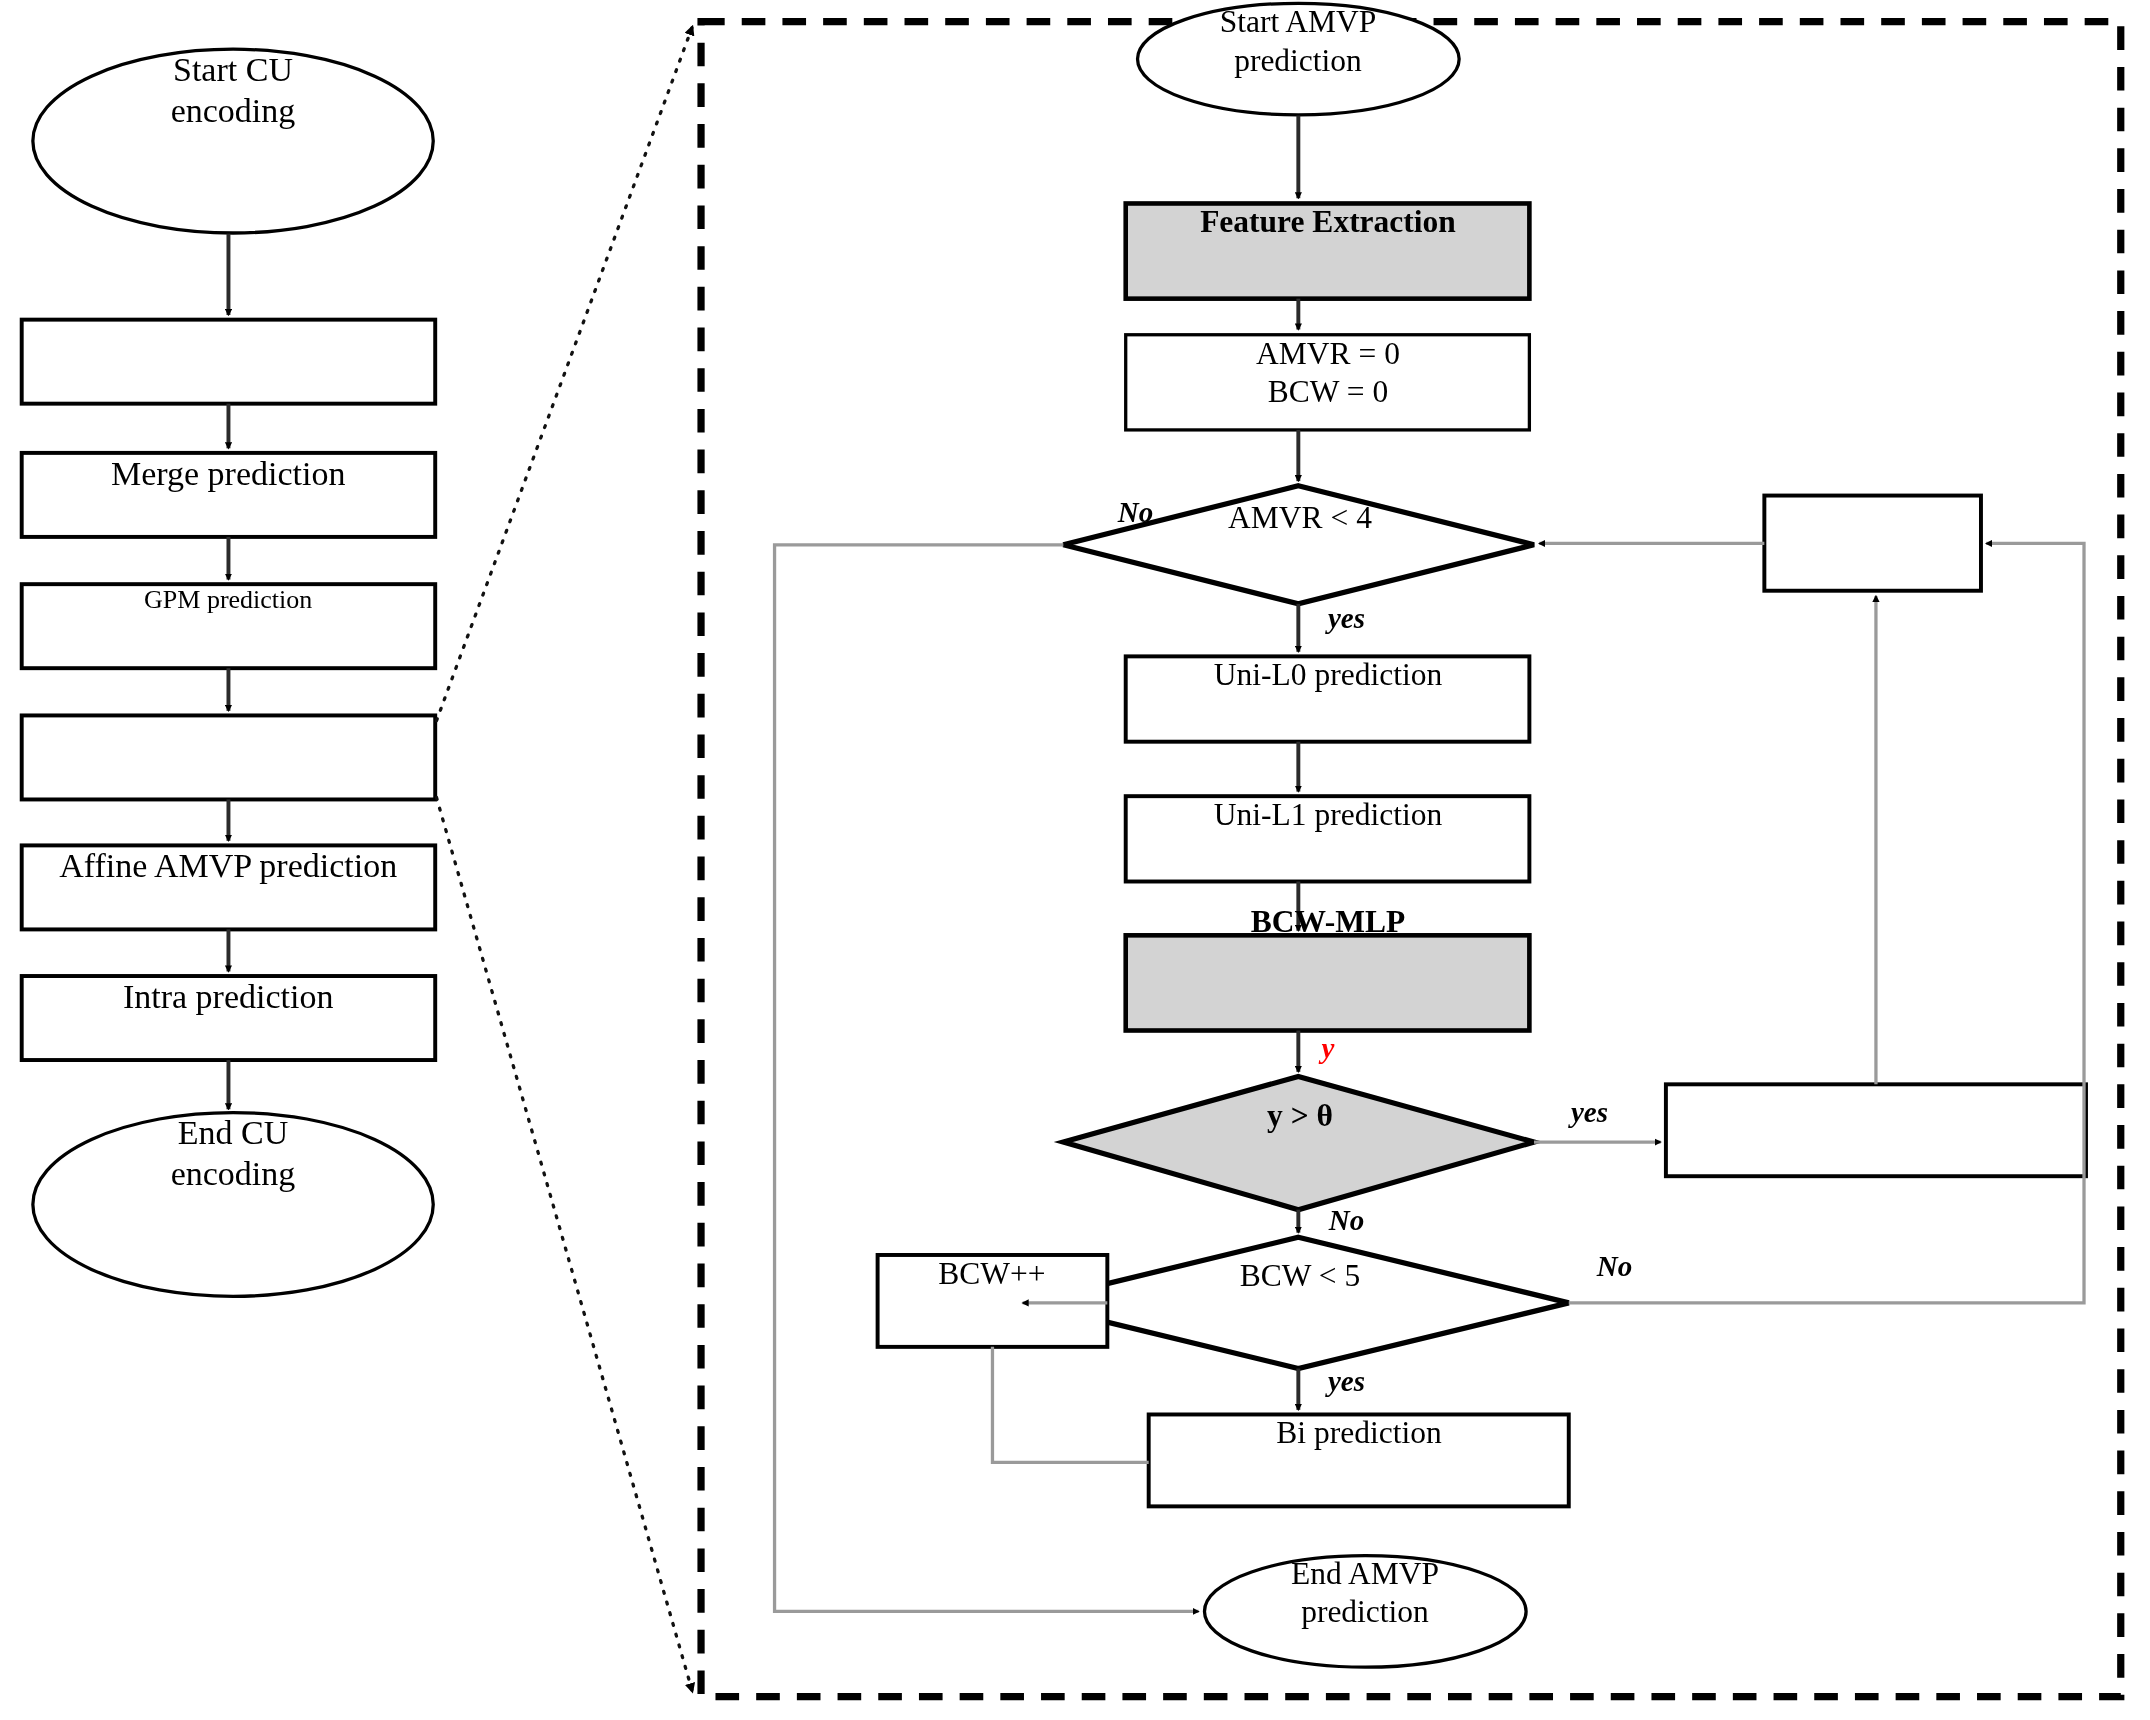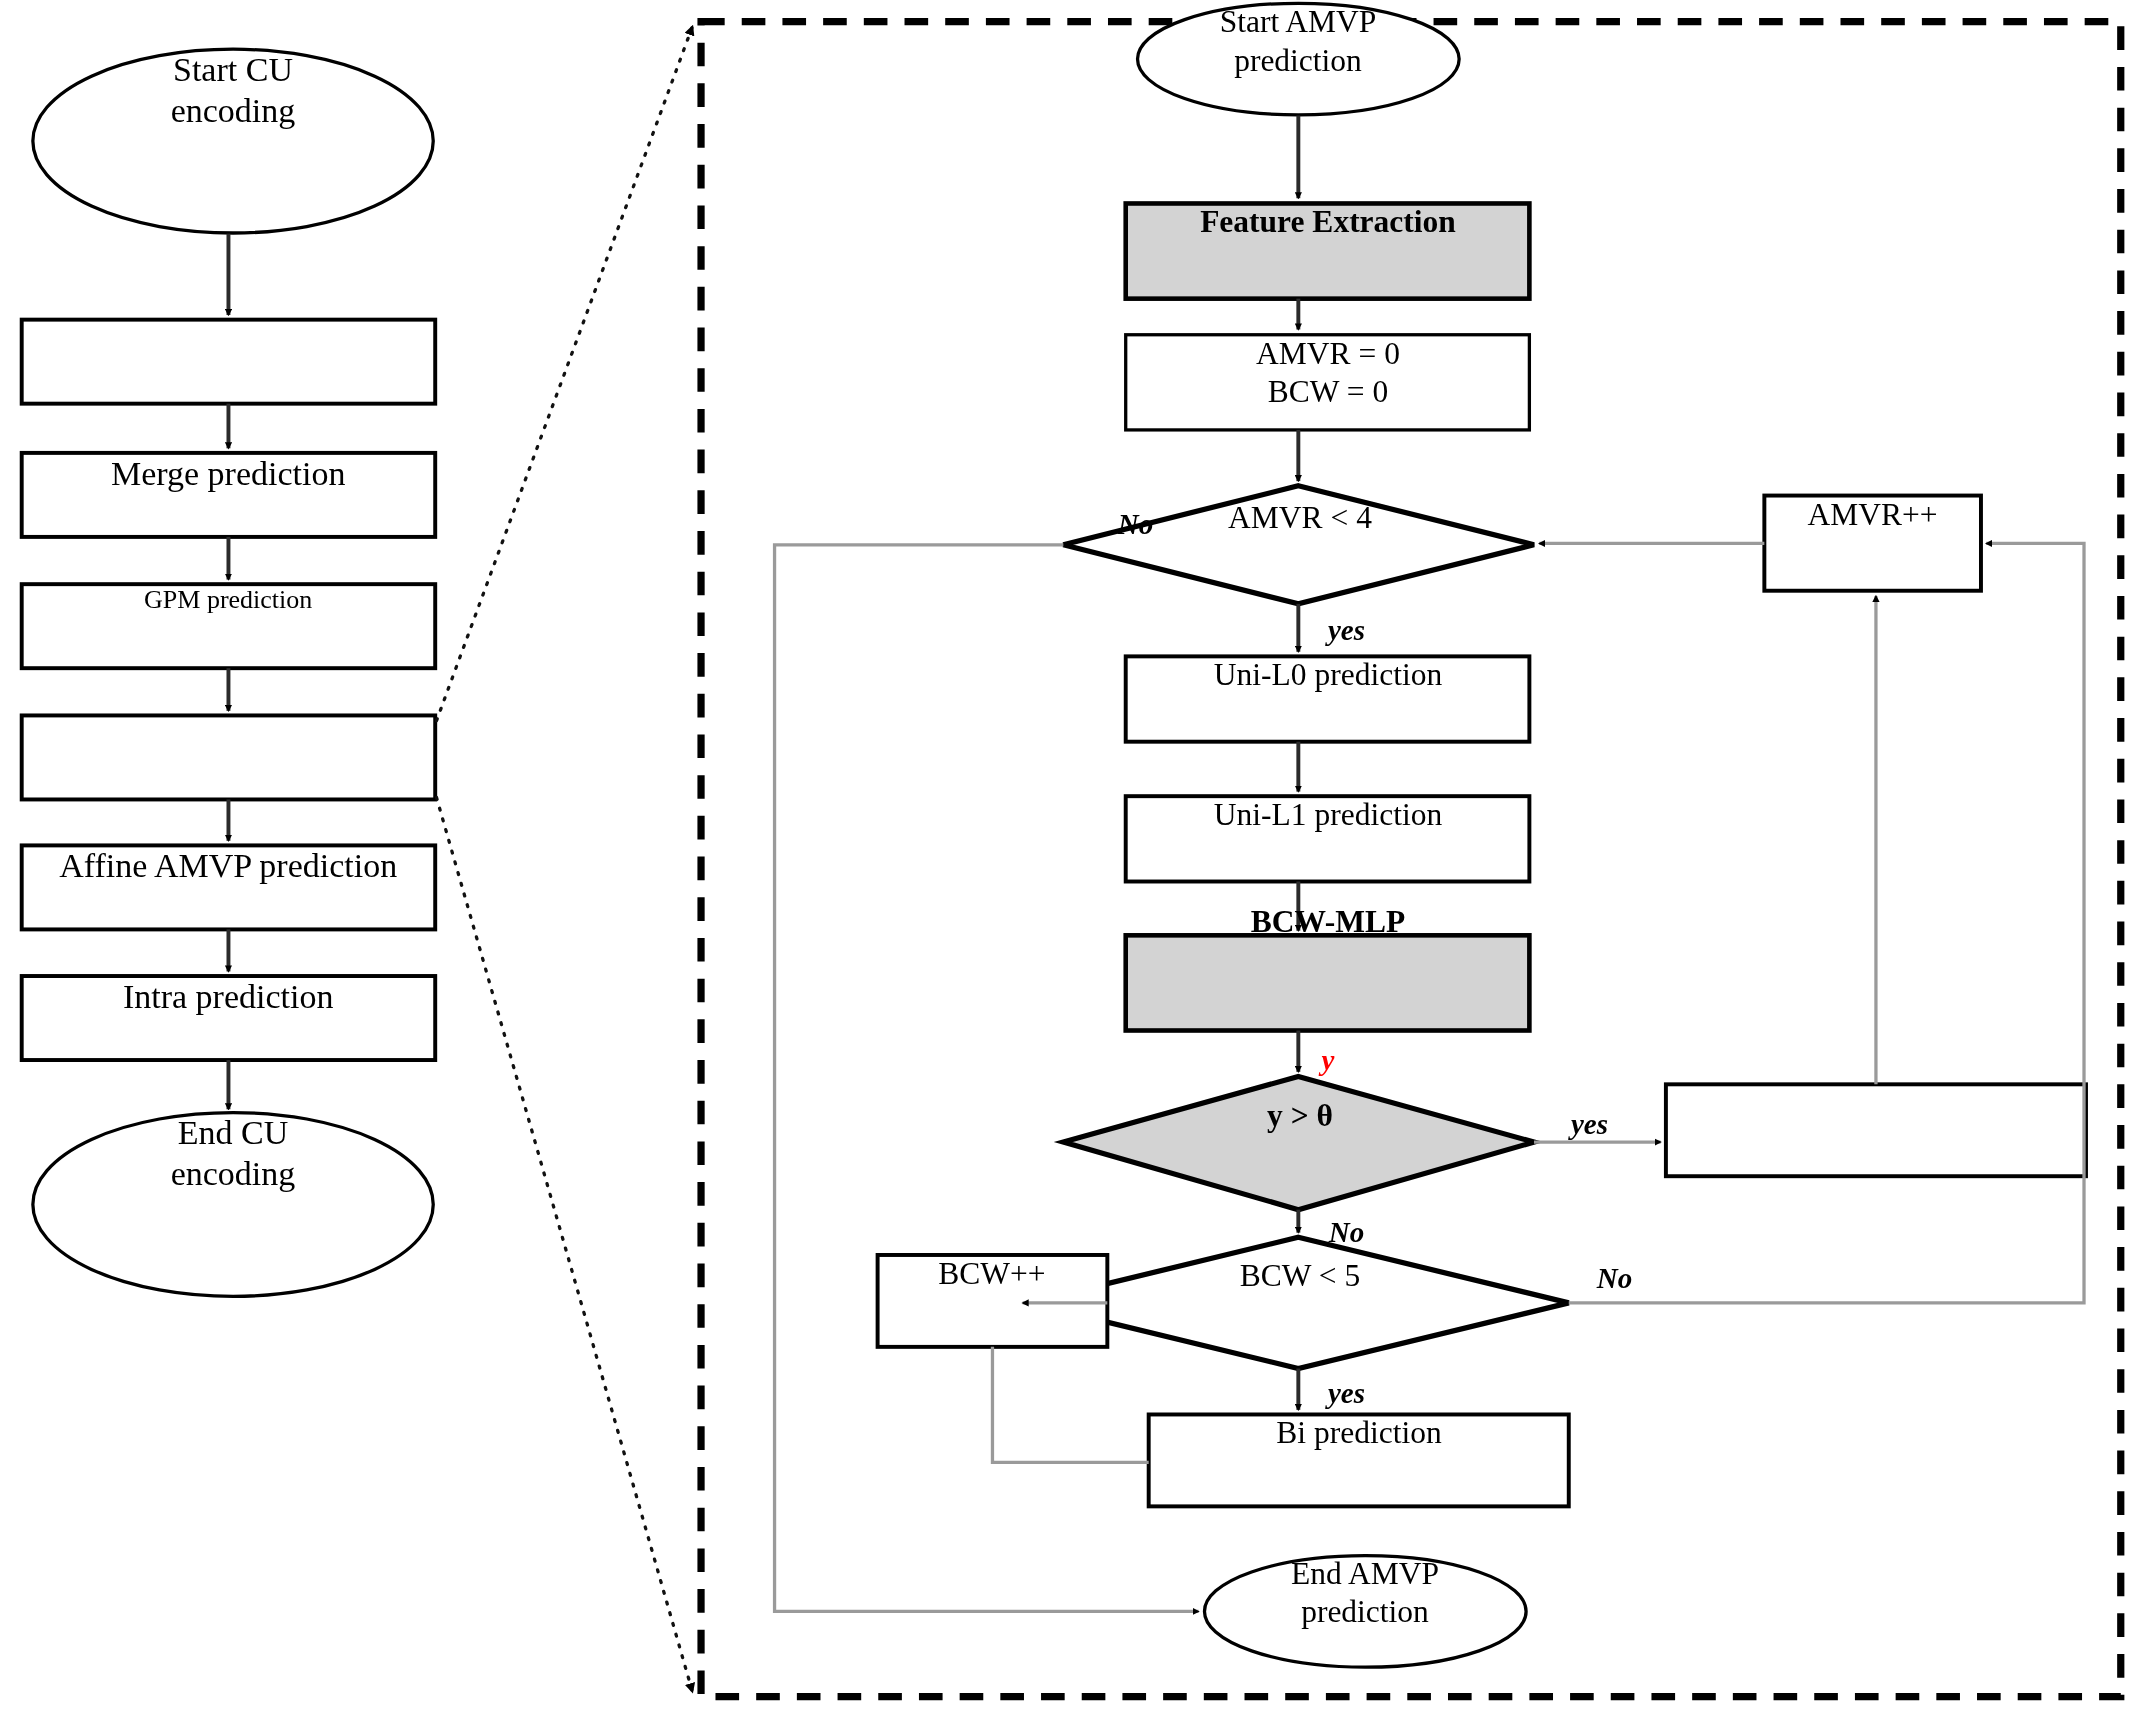--- a/index.html
+++ b/index.html
@@ -2,21 +2,21 @@
 <html style="font-size:10.5px"><head>
 <meta charset="utf-8">
 <style>
   html,body{margin:0;padding:0;background:#ffffff;}
   #page{position:relative;width:2151px;height:1721px;background:#ffffff;
         font-family:"Liberation Serif","DejaVu Serif",serif;overflow:hidden;}
   svg{position:absolute;left:0;top:0;width:2151px;height:1721px;}
   .node-label{position:absolute;display:flex;align-items:flex-start;justify-content:center;
               text-align:center;line-height:1.22;color:#000;pointer-events:none;}
   .edge-label{position:absolute;display:flex;align-items:center;justify-content:center;
-              font-style:italic;font-weight:bold;color:#000;margin-top:12px;}
+              font-style:italic;font-weight:bold;color:#000;}
 </style>
 </head>
 <body>
 
 <div id="page">
 
   <svg viewBox="0 0 3277 2622" xmlns="http://www.w3.org/2000/svg">
     <defs>
       <marker id="ah" viewBox="0 0 12 12" refX="10" refY="6" markerWidth="11" markerHeight="11" orient="auto-start-reverse" markerUnits="userSpaceOnUse">
         <path d="M0,0 L12,6 L0,12 z" fill="#000"></path>
@@ -152,23 +152,20 @@
     </div>
   <div class="node-label" style="left:1116px;top:1257px;width:368px;height:92px;font-size:31.5px;">
       <span>BCW &lt; 5</span>
     </div>
   <div class="node-label" style="left:877px;top:1255px;width:230px;height:92px;font-size:31.5px;">
       <span>BCW++</span>
     </div>
   <div class="node-label" style="left:1149px;top:1414px;width:420px;height:92px;font-size:31.5px;">
       <span>Bi prediction</span>
     </div>
-  <div class="node-label" style="left:1764px;top:496px;width:217px;height:95px;font-size:31.5px;">
-      <span>AMVR++</span>
-    </div>
   <div class="node-label" style="left:1204px;top:1555px;width:322px;height:112px;font-size:31.5px;">
     <span><span>End AMVP</span><br>
           <span>prediction</span></span>
   </div>
 
   <div class="edge-label" style="left:1096px;top:496px;width:79px;height:33px;font-size:29px;">
       <span>No</span>
     </div>
   <div class="edge-label" style="left:1307px;top:602px;width:79px;height:33px;font-size:29px;">
       <span>yes</span>

